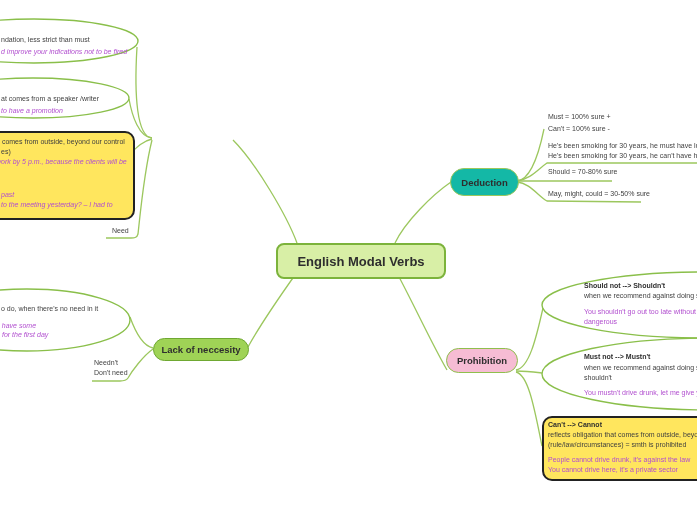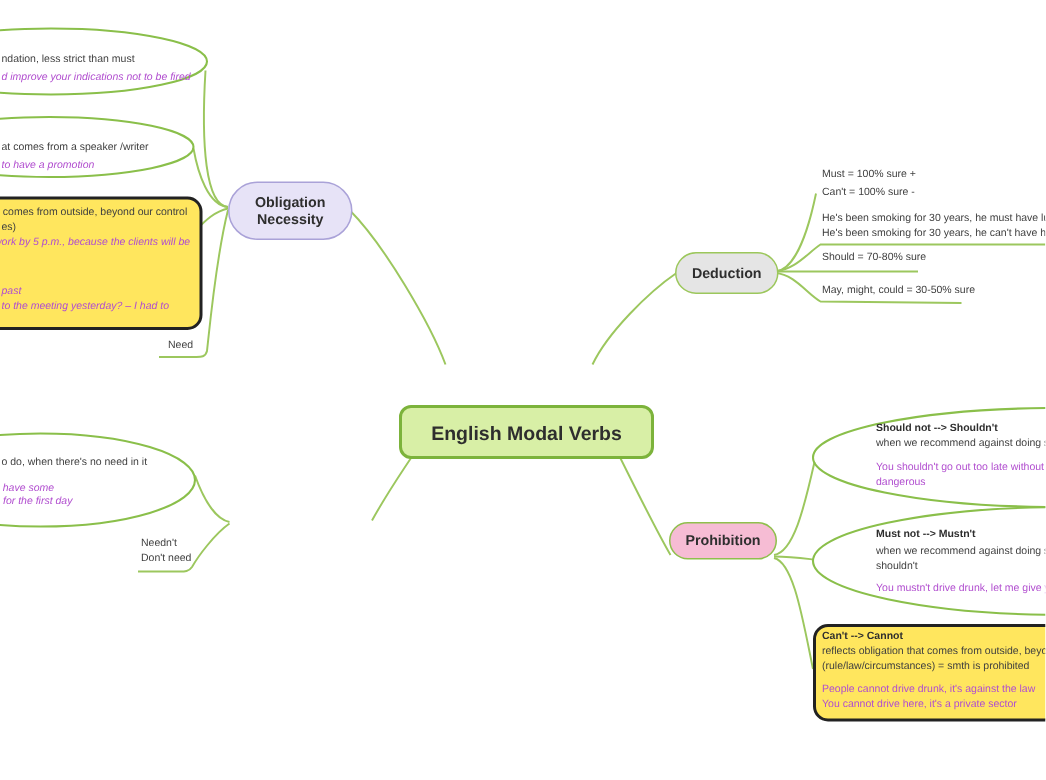--- a/index.html
+++ b/index.html
@@ -7,21 +7,21 @@
           font-family:"Liberation Sans",sans-serif;}
   svg.lines{position:absolute;left:0;top:0;z-index:1;}
   .t{position:absolute;z-index:3;font-size:7px;line-height:9px;color:#3f3f3f;white-space:nowrap;}
   .b{font-weight:bold;color:#2e2e2e;}
   .p{color:#b14ecf;font-style:italic;}
   .pu{color:#b14ecf;}
   .node{position:absolute;z-index:2;display:flex;flex-direction:column;align-items:center;justify-content:center;
         font-weight:bold;color:#2e2e2e;font-size:9.5px;line-height:11px;border-radius:999px;text-align:center;}
   .node-root{background:#d8efa6;border:2px solid #7cb33b;border-radius:8px;font-size:13px;}
   .node-obligation{background:#e7e3f7;border:1.5px solid #aaa2d8;}
-  .node-deduction{background:#e5e5e5;border:1.5px solid #9cc75c;text-align:center;}
+  .node-deduction{background:#14b8a6;border:1.5px solid #9cc75c;text-align:center;}
   .node-lack{background:#9fd356;border:1.5px solid #6fa832;}
   .node-prohibition{background:#f6bcd4;border:1.5px solid #8fbf4d;}
   .callout{position:absolute;z-index:2;background:#ffe65e;border:2px solid #222222;border-radius:10px;}
 </style>
 </head>
 <body>
 
 <div class="canvas">
 
   <svg class="lines" width="697" height="520" viewBox="0 0 697 520">
@@ -46,33 +46,32 @@
     </g>
     <g stroke="#8abf4a" stroke-width="1.4" fill="none">
       <ellipse cx="34" cy="41" rx="104" ry="22"></ellipse>
       <ellipse cx="33" cy="98" rx="96" ry="20"></ellipse>
       <ellipse cx="27" cy="320" rx="103" ry="31"></ellipse>
       <ellipse cx="705" cy="305" rx="163" ry="33"></ellipse>
       <ellipse cx="712" cy="374" rx="170" ry="36"></ellipse>
     </g>
   </svg>
 
-  <div class="node node-root" style="left:266px;top:243px;width:166px;height:32px;margin-top:27px;">
+  <div class="node node-root" style="left:276px;top:243px;width:166px;height:32px;">
     <span>English Modal Verbs</span>
   </div>
 
-  <div class="node node-obligation" style="left:152px;top:121px;width:81px;height:37px;">
-    <span>Obligation</span>
-    <span>Necessity</span>
-  </div>
 
   <div class="node node-deduction" style="left:450px;top:168px;width:67px;height:26px;">
     <span>Deduction</span>
   </div>
 
+  <div class="node node-lack" style="left:153px;top:338px;width:94px;height:21px;">
+    <span>Lack of neccesity</span>
+  </div>
 
   <div class="node node-prohibition" style="left:446px;top:348px;width:70px;height:23px;">
     <span>Prohibition</span>
   </div>
 
   <div class="t" style="left:1px;top:35px;">ndation, less strict than must</div>
   <div class="t p" style="left:1px;top:47px;">d improve your indications not to be fired</div>
 
   <div class="t" style="left:1px;top:94px;">at comes from a speaker /writer</div>
   <div class="t p" style="left:1px;top:106px;">to have a promotion</div>

